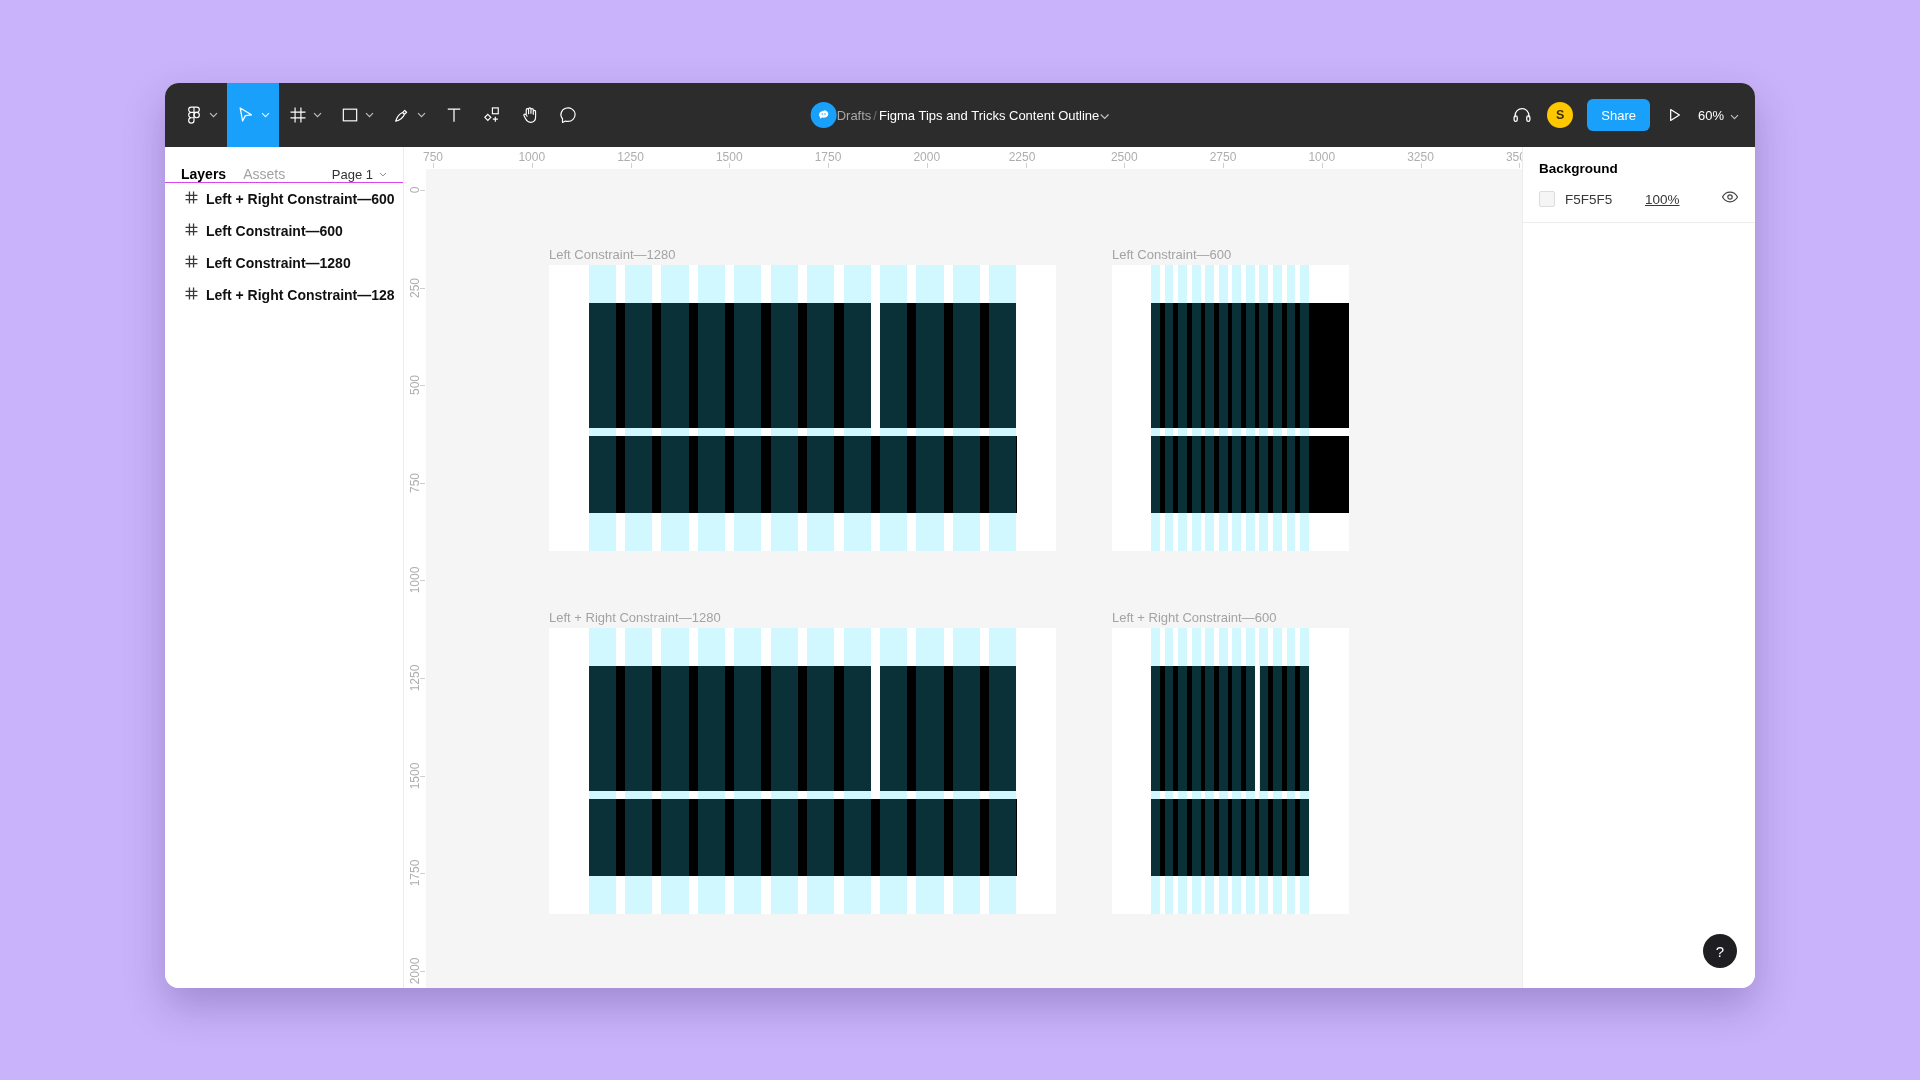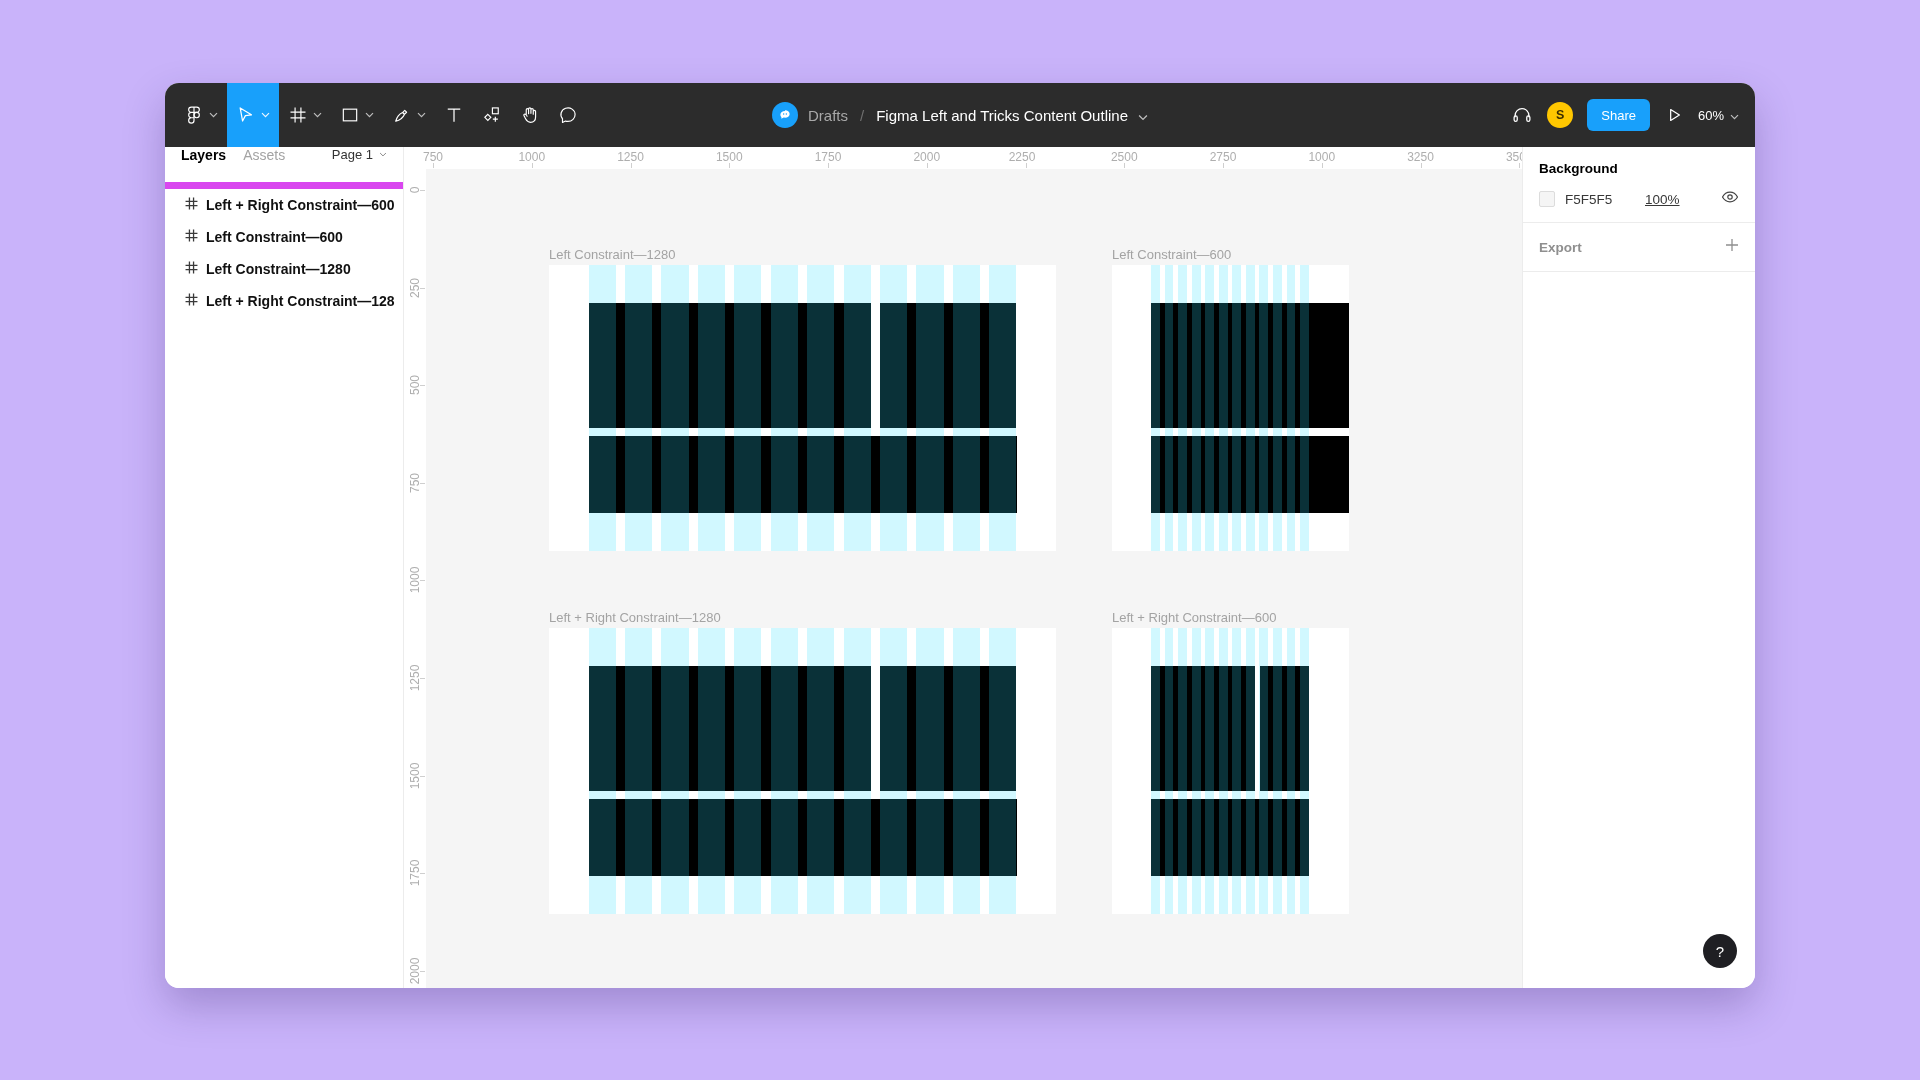--- a/index.html
+++ b/index.html
@@ -20,39 +20,39 @@
     position:relative;height:64px;flex:0 0 64px;background:var(--toolbar_bg,#2C2C2C);
     display:flex;align-items:stretch;color:#fff;
   }
   .tb-left{display:flex;align-items:stretch;padding-left:10px;}
   .tb-btn{display:flex;align-items:center;justify-content:center;padding:0 9px;cursor:pointer;}
   .tb-btn svg{display:block;}
   .tb-btn .chev{margin-left:5px;}
   .tb-btn.active{background:var(--accent,#18A0FB);}
   .tb-center{
     position:absolute;left:50%;top:0;height:100%;transform:translateX(-50%);
-    display:flex;align-items:center;gap:10px;font-size:15px;white-space:nowrap;
+    display:flex;align-items:center;font-size:13px;white-space:nowrap;
   }
   .file-avatar{width:26px;height:26px;border-radius:50%;background:var(--accent,#18A0FB);
     display:flex;align-items:center;justify-content:center;}
   .crumb-project{color:#a8a8a8;}
   .crumb-sep{color:#6f6f6f;margin:0 2px;}
   .crumb-title{color:#fff;font-weight:500;}
   .tb-right{margin-left:auto;display:flex;align-items:center;gap:14px;padding-right:16px;}
   .avatar{width:26px;height:26px;border-radius:50%;background:var(--avatar_bg,#FFC700);
     color:rgba(0,0,0,.78);font-size:12.5px;font-weight:700;
     display:flex;align-items:center;justify-content:center;cursor:pointer;}
   .share-btn{background:var(--accent,#18A0FB);color:#fff;font-size:13px;font-weight:500;
     border:none;border-radius:6px;height:32px;padding:0 14px;cursor:pointer;font-family:inherit;}
   .zoom-ctl{display:flex;align-items:center;gap:6px;font-size:13px;color:#fff;cursor:pointer;}
   
   .body-row{flex:1;display:flex;min-height:0;}
   .panel-left{width:239px;flex:0 0 239px;background:#fff;border-right:1px solid #ececec;box-sizing:border-box;}
   .panel-right{width:233px;flex:0 0 233px;background:#fff;border-left:1px solid #ececec;box-sizing:border-box;position:relative;}
-  .tabs-row{height:35px;display:flex;align-items:flex-start;padding:0 16px;border-bottom:7px solid #d946ef;gap:17px;font-size:14px;}
+  .tabs-row{height:35px;display:flex;align-items:flex-end;padding:0 16px;border-bottom:1px solid #d946ef;gap:17px;font-size:14px;}
   .tab{color:#a3a3a3;cursor:pointer;white-space:nowrap;}
   .tab.active{color:#000;font-weight:700;}
   .page-select{margin-left:auto;display:flex;align-items:center;gap:6px;color:#333;font-size:13px;cursor:pointer;}
   .layer-list{padding-top:0;}
   .layer-row{height:32px;display:flex;align-items:center;padding:0 8px 0 20px;gap:8px;cursor:pointer;}
   .layer-row svg{flex:0 0 auto;}
   .layer-name{font-size:14px;font-weight:700;color:#111;white-space:nowrap;overflow:hidden;}
   
   .canvas{flex:1;position:relative;background:var(--canvas_bg,#F5F5F5);overflow:hidden;text-align:right;}
   .ruler-h{position:absolute;left:0;top:0;right:0;height:22px;background:#fff;z-index:5;}
@@ -183,21 +183,21 @@
     <div class="tb-center">
       <span class="file-avatar">
         <svg width="18" height="18" viewBox="0 0 24 24">
           <path d="M12 5.5c3.4 0 6.2 2.2 6.2 5.1 0 2.9-2.8 5-6.2 5-.6 0-1.3-.1-1.9-.2L7.2 17v-2.1c-1-.9-1.4-2-1.4-3.3 0-2.9 2.8-5.1 6.2-5.1z" fill="#fff"></path>
           <circle cx="10.2" cy="10.7" r="0.95" fill="#18A0FB"></circle>
           <circle cx="13.8" cy="10.7" r="0.95" fill="#18A0FB"></circle>
         </svg>
       </span>
       <span class="crumb-project">Drafts</span>
       <span class="crumb-sep">/</span>
-      <span class="crumb-title">Figma Left and Tricks Content Outline</span>
+      <span class="crumb-title">Figma Tips and Tricks Content Outline</span>
       <span>
         <svg width="10" height="7" viewBox="0 0 9 6" fill="none" stroke="#bdbdbd" stroke-width="1.2">
             <path d="M1 1.2l3.5 3.5L8 1.2"></path>
           </svg>
       </span>
     </div>
 
     <div class="tb-right">
       <span class="icon-btn">
         <svg width="22" height="22" viewBox="0 0 24 24" fill="none" stroke="#fff" stroke-width="1.4">
@@ -395,24 +395,16 @@
           <span class="hex-val">F5F5F5</span>
           <span class="opacity-val">100%</span>
           <span>
             <svg width="18" height="14" viewBox="0 0 18 12" fill="none" stroke="#444" stroke-width="1.2">
               <path d="M1.5 6C3.2 2.9 6 1.2 9 1.2S14.8 2.9 16.5 6C14.8 9.1 12 10.8 9 10.8S3.2 9.1 1.5 6z"></path>
               <circle cx="9" cy="6" r="2.2"></circle>
             </svg>
           </span>
         </div>
       </div>
-      <div class="export-row">
-        <span class="export-title">Export</span>
-        <span>
-          <svg width="14" height="14" viewBox="0 0 14 14" fill="none" stroke="#8f8f8f" stroke-width="1.3">
-              <path d="M7 1v12M1 7h12"></path>
-            </svg>
-        </span>
-      </div>
       <div class="help-btn">?</div>
     </div>
   </div>
 </div>
 
 </body></html>

